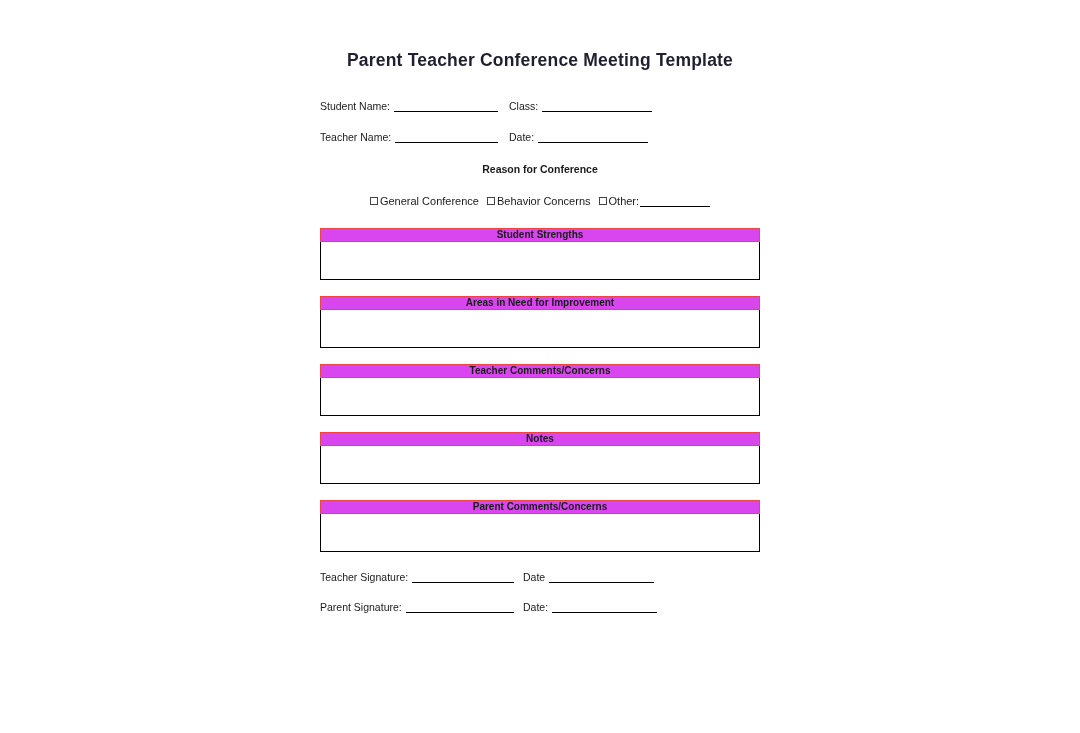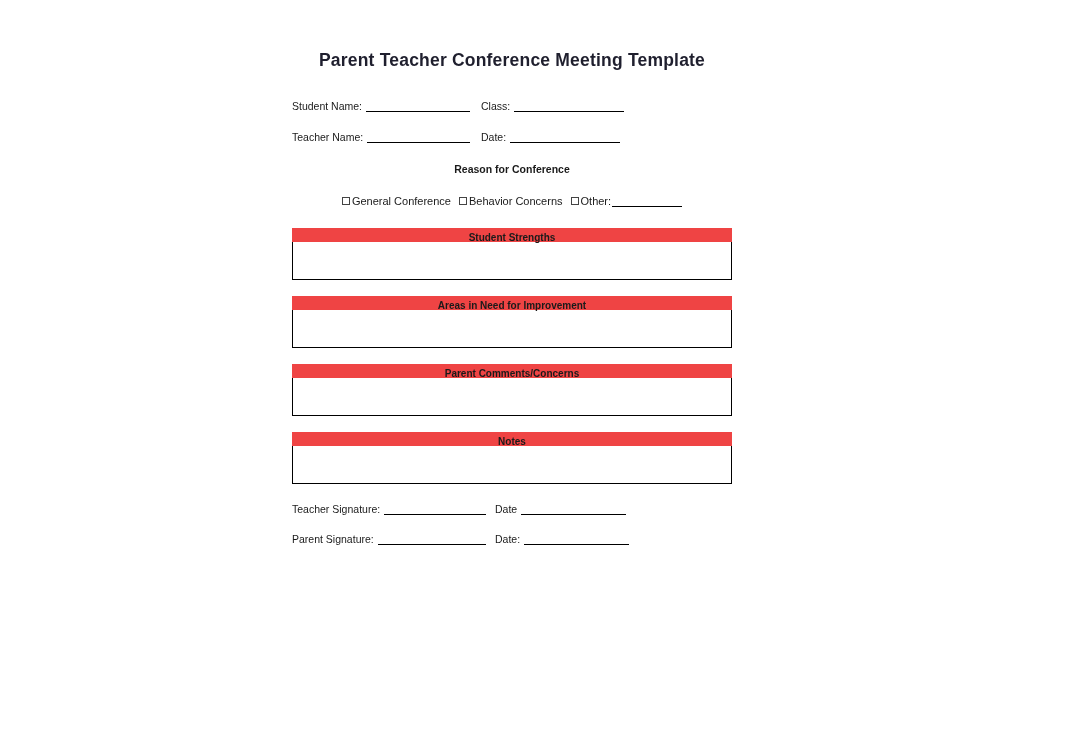--- a/index.html
+++ b/index.html
@@ -6,21 +6,21 @@
   html,body { background:#ffffff; }
   body { font-family:"Liberation Sans", sans-serif; color:#1a1a1a; }
   .page {
     position:relative;
     width:1080px; height:733px;
     background:#ffffff;
     overflow:hidden;
   }
   .doc {
     position:absolute;
-    left:292px; top:50px;
+    left:320px; top:50px;
     width:440px;
   }
   .doc-title {
     text-align:center;
     font-size:17.5px;
     font-weight:bold;
     color:#1f1f2e;
     letter-spacing:.2px;
     margin-bottom:28px;
   }
@@ -64,22 +64,22 @@
   .cb-box {
     display:inline-block;
     width:8px; height:8px;
     border:1px solid #444;
     background:#fff;
     margin-right:2px;
     cursor:pointer;
   }
   .section { margin-bottom:16px; }
   .section-header {
-    background:#ef4444;
-    border:4px solid #ef4444;
+    background:#d946ef;
+    border:1px solid #ef4444;
     text-align:center;
     font-weight:bold;
     font-size:10px;
     line-height:12px;
     height:14px;
   }
   .section-body {
     border:1px solid #000;
     border-top:none;
     background:#ffffff;
@@ -151,31 +151,37 @@
       <div class="section-body"></div>
     </div>
 
     <div class="section">
       <div class="section-header">
         <span>Areas in Need for Improvement</span>
       </div>
       <div class="section-body"></div>
     </div>
 
+    <div class="section">
+      <div class="section-header">
+        <span>Teacher Comments/Concerns</span>
+      </div>
+      <div class="section-body"></div>
+    </div>
+
+    <div class="section">
+      <div class="section-header">
+        <span>Notes</span>
+      </div>
+      <div class="section-body"></div>
+    </div>
 
     <div class="section">
       <div class="section-header">
         <span>Parent Comments/Concerns</span>
-      </div>
-      <div class="section-body"></div>
-    </div>
-
-    <div class="section">
-      <div class="section-header">
-        <span>Notes</span>
       </div>
       <div class="section-body"></div>
     </div>
 
     <div class="sig-row" style="margin-top:18px;">
       <div class="sgroup-left">
         <span class="lbl">Teacher Signature:</span>
         <span class="blank grow"></span>
       </div>
       <div class="sgroup-right">

